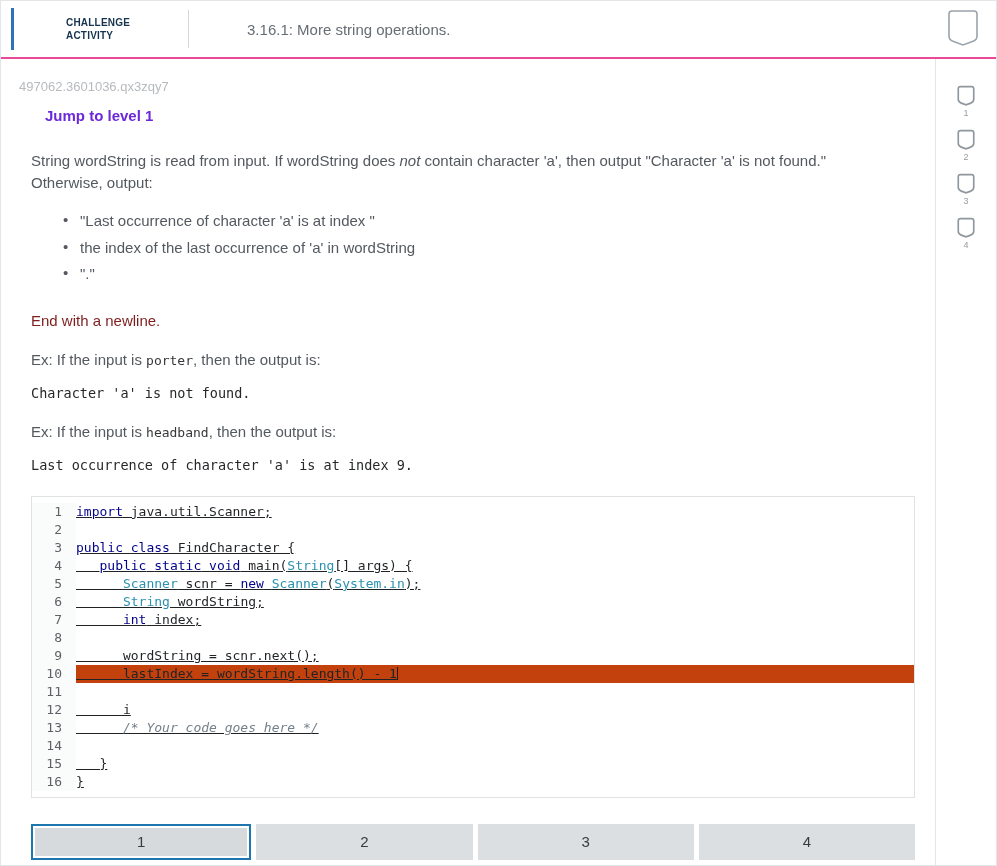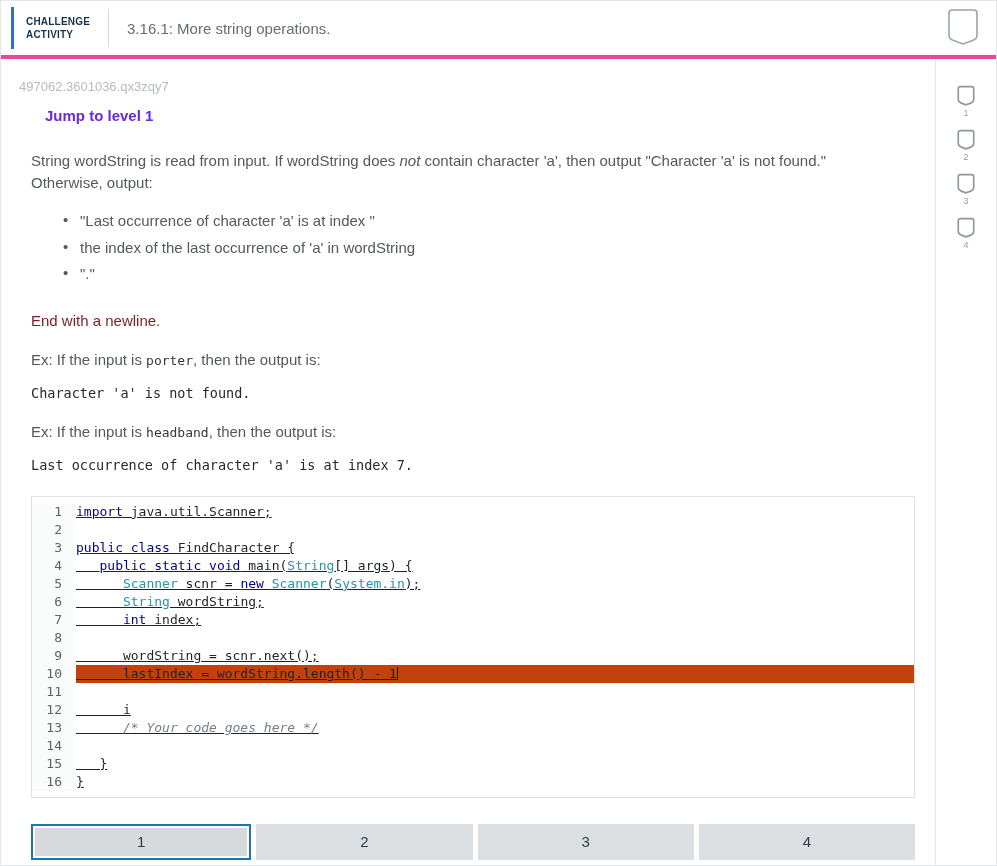--- a/index.html
+++ b/index.html
@@ -13,22 +13,23 @@
     width:997px; height:866px;
     border:1px solid #e3e6e8;
     display:flex; flex-direction:column;
     background:#fff;
   }
 
   
   .header {
     height:58px; flex-shrink:0;
     display:flex; align-items:center;
-    border-bottom:4px solid #ec4899;
+    border-bottom:2px solid #ec4899;
     padding:0 18px 0 10px;
+    gap:40px;
   }
   .accent-bar { width:3px; height:42px; background:#2e73b5; margin-right:12px; flex-shrink:0; }
   .badge { font-size:10px; font-weight:bold; color:#16334e; line-height:1.35; letter-spacing:.2px; }
   .hdr-divider { width:1px; height:38px; background:#d4d7d9; margin:0 18px; }
   .hdr-title { font-size:15px; color:#666d73; flex:1; }
   .shield { display:flex; align-items:center; }
 
   
   .main { flex:1; display:flex; min-height:0; }
   .content { flex:1; padding:0 0 0 18px; min-width:0; }
@@ -119,21 +120,21 @@
       </ul>
 
       <p class="note">End with a newline.</p>
 
       <p class="ex"><span>Ex: If the input is </span><span class="mono">porter</span><span>, then the output is:</span></p>
 
       <p class="out">Character 'a' is not found.</p>
 
       <p class="ex"><span>Ex: If the input is </span><span class="mono">headband</span><span>, then the output is:</span></p>
 
-      <p class="out">Last occurrence of character 'a' is at index 7.</p>
+      <p class="out">Last occurrence of character 'a' is at index 9.</p>
 
       
       <div class="editor">
         <div>
             <div class="code-row">
               <span class="ln">1</span>
               <span class="code-text"><span class="tok-kw">import</span><span class="tok-pl"> java.util.Scanner;</span></span>
             </div>
             <div class="code-row">
               <span class="ln">2</span>

